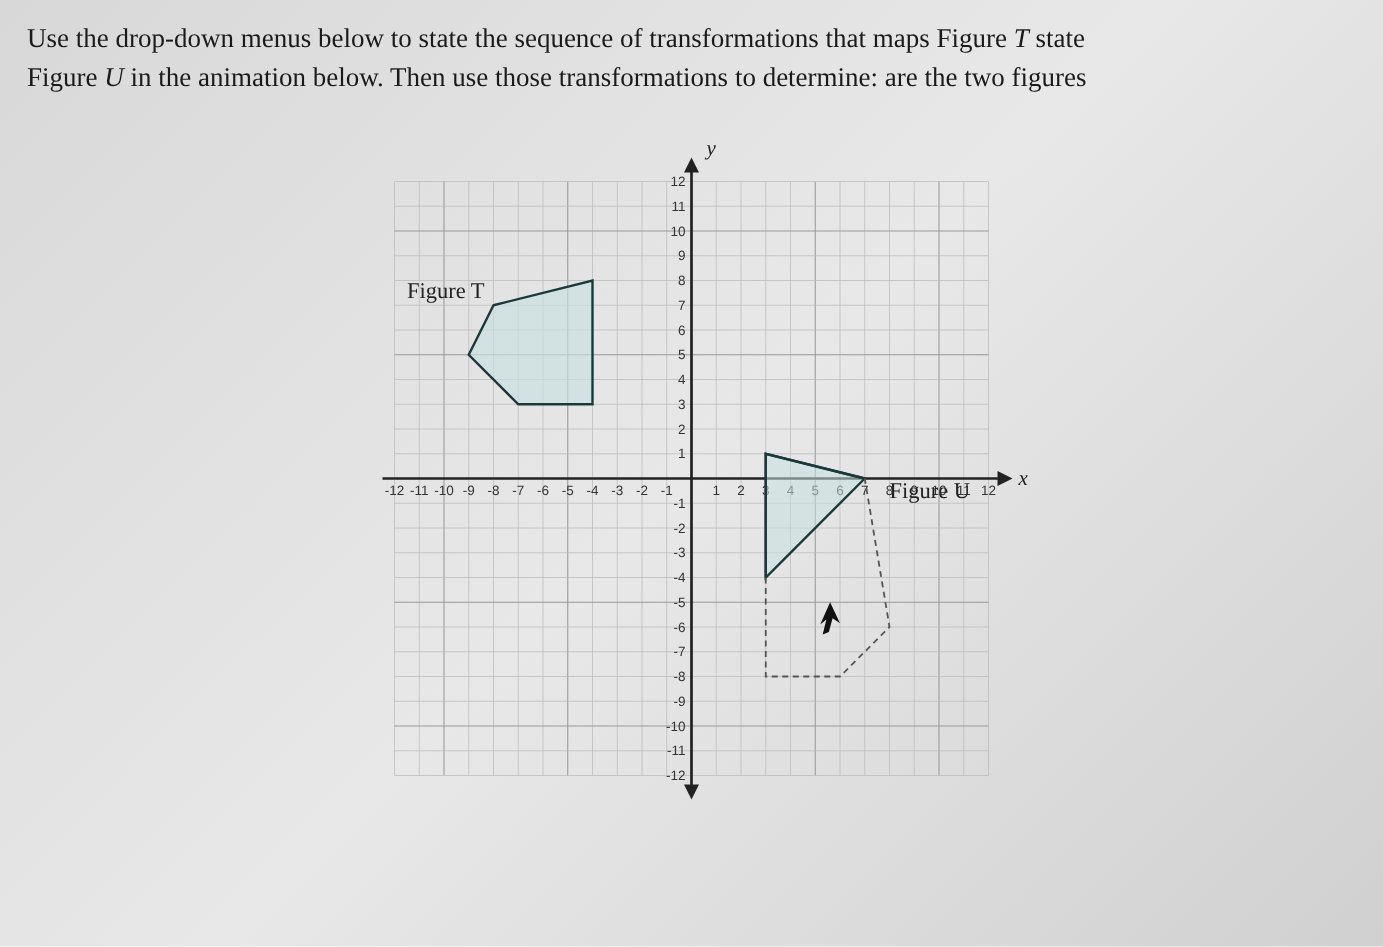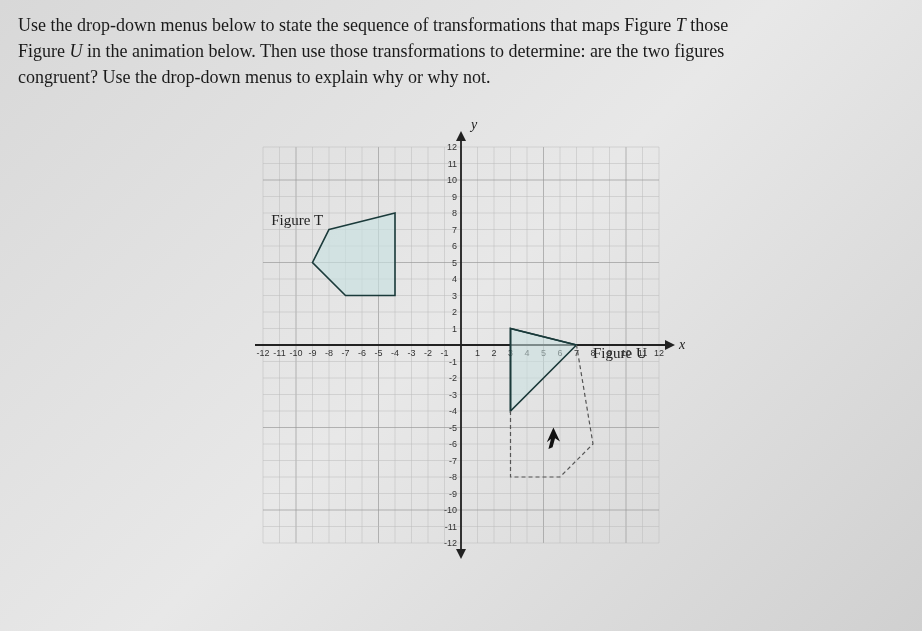--- a/index.html
+++ b/index.html
@@ -85,23 +85,22 @@
     .cursor-mark {
       stroke: #111;
       stroke-width: 1.4;
       fill: none;
     }
   </style>
 </head>
 <body>
 
 <div class="prompt">
-  <span>Use the drop-down menus below to state the sequence of transformations that maps Figure </span><span class="italic">T</span><span> those</span><br>
+  <span>Use the drop-down menus below to state the sequence of transformations that maps Figure </span><span class="italic">T</span><span> state</span><br>
   <span>Figure </span><span class="italic">U</span><span> in the animation below. Then use those transformations to determine: are the two figures</span><br>
-  <span>congruent? Use the drop-down menus to explain why or why not.</span>
 </div>
 
 <div class="chart-container">
   <svg class="graph" width="520" height="460" viewBox="0 0 520 460">
     <g id="grid-group">
         <line x1="62" y1="423" x2="62" y2="27" class="grid-line"></line>
         <line x1="78.5" y1="423" x2="78.5" y2="27" class="grid-line"></line>
         <line x1="95" y1="423" x2="95" y2="27" class="grid-line-major"></line>
         <line x1="111.5" y1="423" x2="111.5" y2="27" class="grid-line"></line>
         <line x1="128" y1="423" x2="128" y2="27" class="grid-line"></line>

